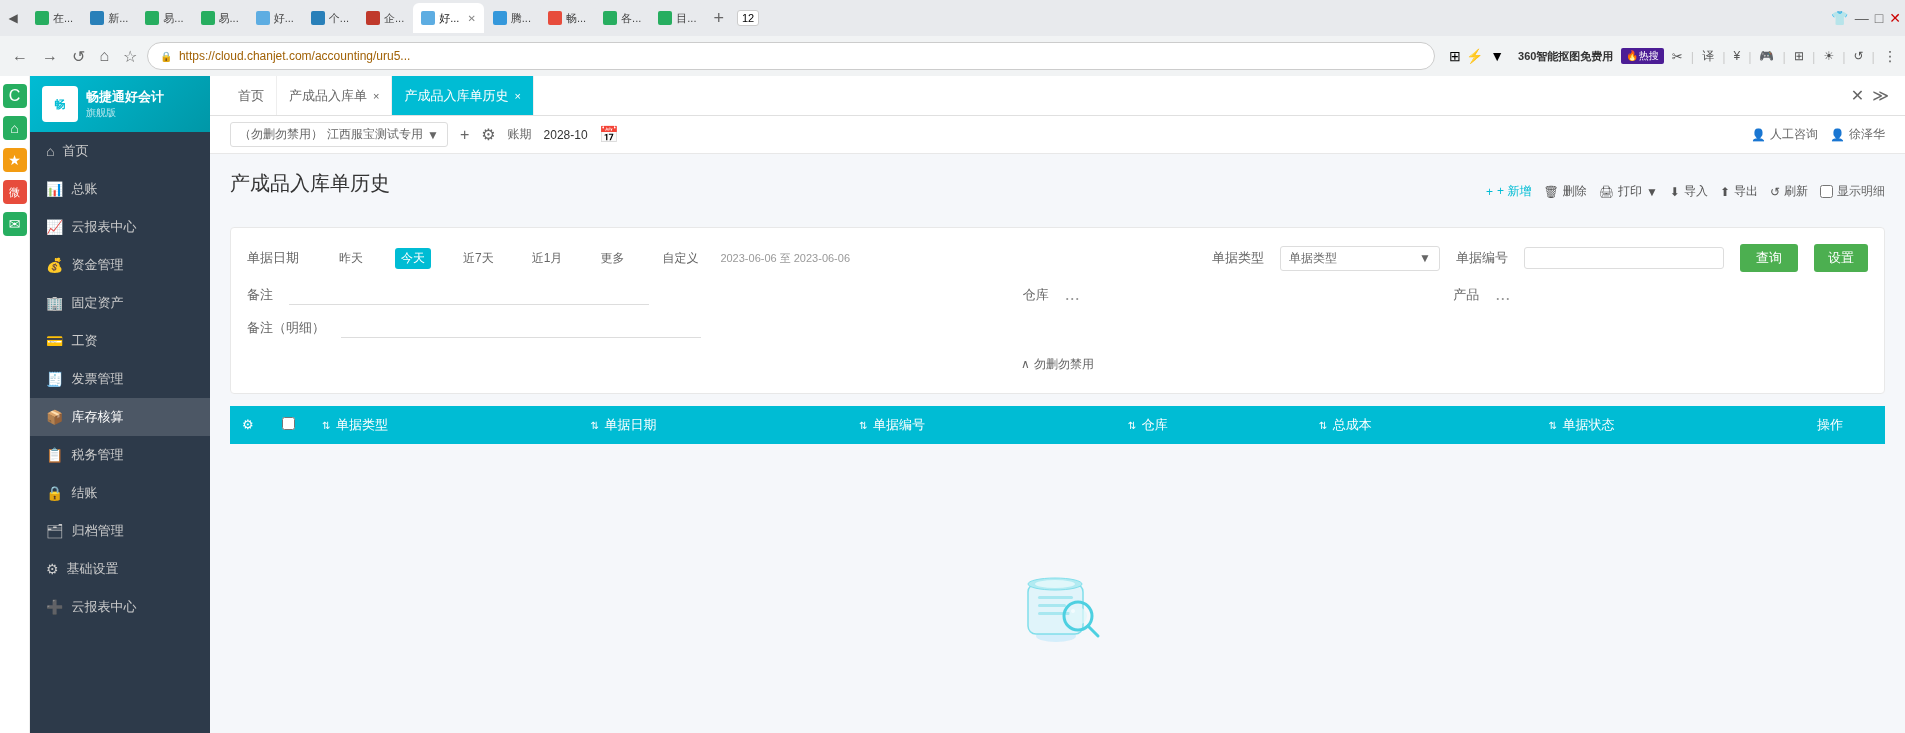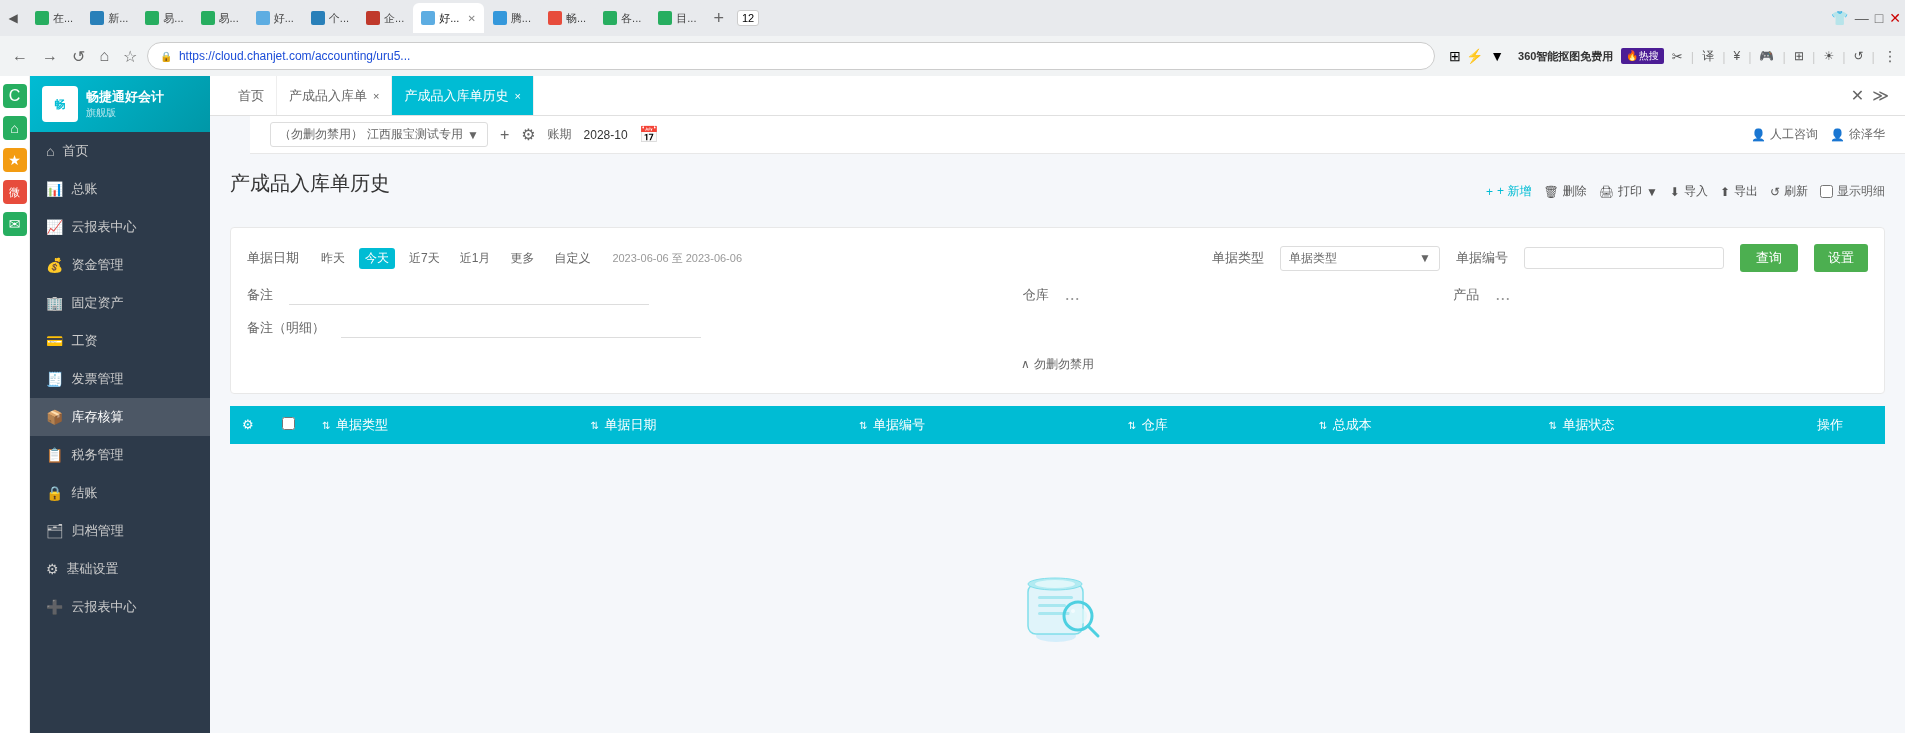--- a/index.html
+++ b/index.html
@@ -13,21 +13,21 @@
     .tab-close { margin-left: 4px; color: #888; font-size: 10px; cursor: pointer; }
     .tab-new { background: none; border: none; font-size: 18px; color: #666; cursor: pointer; padding: 0 8px; }
     .tab-count { background: #fff; border: 1px solid #ccc; border-radius: 3px; font-size: 11px; padding: 1px 4px; margin-left: 4px; }
     .tab-actions { display: flex; gap: 6px; margin-left: auto; align-items: center; }
     .tab-actions span { font-size: 16px; color: #666; cursor: pointer; }
 
     .address-bar { display: flex; align-items: center; height: 40px; padding: 4px 8px; gap: 6px; background: #f1f3f4; }
     .nav-btn { background: none; border: none; font-size: 16px; color: #666; cursor: pointer; padding: 4px; }
     .addr-input { flex: 1; height: 28px; border-radius: 14px; border: 1px solid #ccc; background: #fff; padding: 0 12px; font-size: 12px; color: #333; display: flex; align-items: center; gap: 6px; }
     .addr-input .lock { font-size: 10px; color: #666; }
-    .addr-url { font-size: 12px; color: #1d4ed8; flex: 1; }
+    .addr-url { font-size: 12px; color: #a16207; flex: 1; }
     .toolbar-icons { display: flex; align-items: center; gap: 8px; margin-left: 8px; }
     .toolbar-icons span { font-size: 13px; color: #555; cursor: pointer; white-space: nowrap; }
 
     
     .app-sidebar { position: absolute; left: 0; top: 76px; width: 30px; height: 657px; background: #fff; border-right: 1px solid #eee; display: flex; flex-direction: column; align-items: center; padding: 8px 0; gap: 8px; }
     .app-icon { width: 24px; height: 24px; border-radius: 4px; cursor: pointer; display: flex; align-items: center; justify-content: center; font-size: 14px; }
 
     
     .main-layout { position: absolute; left: 30px; top: 76px; right: 0; bottom: 0; display: flex; }
 
@@ -45,38 +45,38 @@
     .content-area { flex: 1; background: #f5f7fa; overflow: hidden; display: flex; flex-direction: column; }
 
     
     .content-header { background: #fff; border-bottom: 1px solid #e0e0e0; display: flex; align-items: center; padding: 0 16px; height: 40px; gap: 0; }
     .breadcrumb-tabs { display: flex; gap: 0; height: 100%; align-items: center; }
     .bread-tab { padding: 0 12px; height: 100%; display: flex; align-items: center; font-size: 13px; color: #666; cursor: pointer; border-right: 1px solid #eee; }
     .bread-tab.active { background: #00bcd4; color: #fff; }
     .bread-tab .close-x { margin-left: 6px; font-size: 11px; }
 
     
-    .top-bar { background: #fff; border-bottom: 1px solid #e8e8e8; padding: 6px 20px; display: flex; align-items: center; gap: 12px; margin-left: 40px; }
+    .top-bar { background: #fff; border-bottom: 1px solid #e8e8e8; padding: 6px 20px; display: flex; align-items: center; gap: 12px; }
     .company-select { display: flex; align-items: center; gap: 4px; font-size: 12px; color: #666; border: 1px solid #ddd; border-radius: 3px; padding: 3px 8px; cursor: pointer; }
     .top-right { margin-left: auto; display: flex; align-items: center; gap: 12px; }
     .consult-btn { display: flex; align-items: center; gap: 4px; font-size: 12px; color: #666; cursor: pointer; }
     .user-info { display: flex; align-items: center; gap: 4px; font-size: 12px; color: #666; cursor: pointer; }
 
     
     .page-content { flex: 1; padding: 16px 20px; overflow-y: auto; }
     .page-title { font-size: 20px; color: #333; font-weight: 500; margin-bottom: 16px; }
     .action-btn { display: flex; align-items: center; gap: 4px; font-size: 12px; color: #555; cursor: pointer; padding: 2px 0; }
     .action-btn.primary { color: #00bcd4; }
 
     
     .filter-area { background: #fff; border: 1px solid #e8e8e8; border-radius: 4px; padding: 16px; margin-bottom: 12px; }
     .filter-row { display: flex; align-items: center; gap: 16px; margin-bottom: 12px; }
     .filter-label { font-size: 13px; color: #666; flex-shrink: 0; }
     .date-filter { display: flex; align-items: center; gap: 8px; }
-    .date-btn { font-size: 12px; color: #666; cursor: pointer; padding: 2px 6px; }
+    .date-btn { font-size: 12px; color: #666; cursor: pointer; padding: 2px 6px; margin-left: 18px; }
     .date-btn.active { background: #00bcd4; color: #fff; border-radius: 3px; }
     .date-range { font-size: 11px; color: #999; }
     .filter-select { display: flex; align-items: center; gap: 4px; border: 1px solid #ddd; border-radius: 3px; padding: 3px 8px; font-size: 12px; color: #666; cursor: pointer; min-width: 160px; }
     .filter-input { border: 1px solid #ddd; border-radius: 3px; padding: 3px 8px; font-size: 12px; color: #666; min-width: 200px; }
     .filter-input-small { border: none; border-bottom: 1px solid #ddd; padding: 3px 0; font-size: 12px; color: #666; width: 360px; }
 
     .filter-row-2 { display: flex; align-items: center; gap: 16px; margin-bottom: 12px; }
     .filter-dots { font-size: 18px; color: #999; cursor: pointer; }
 
     .collapse-row { text-align: center; padding: 4px; }

